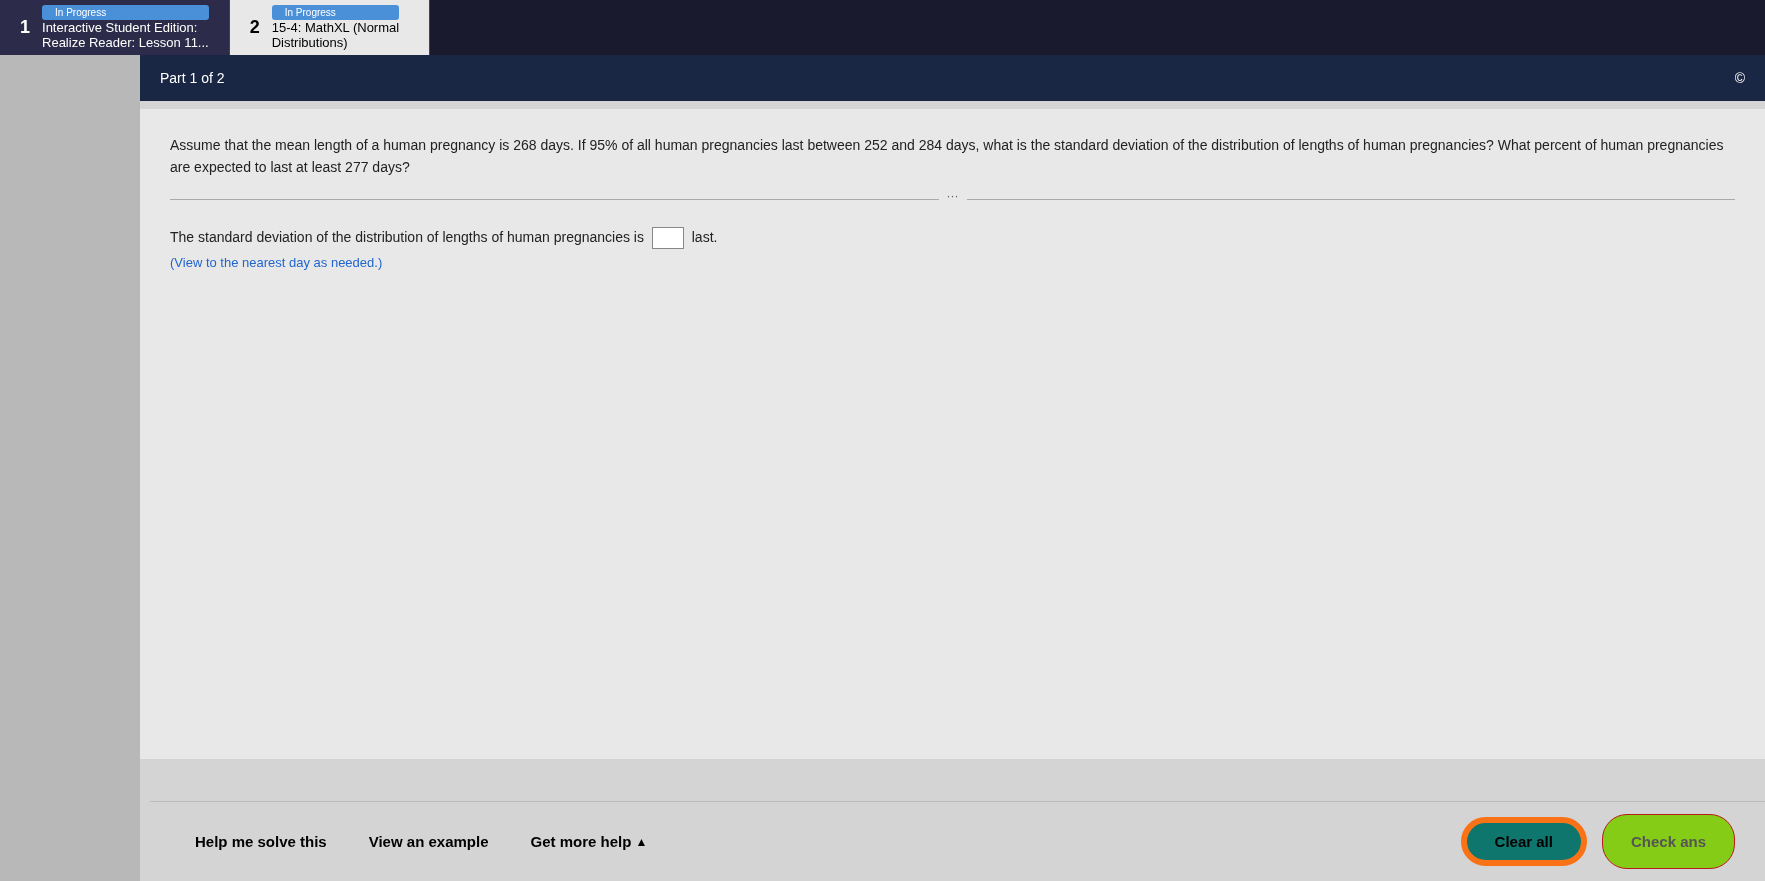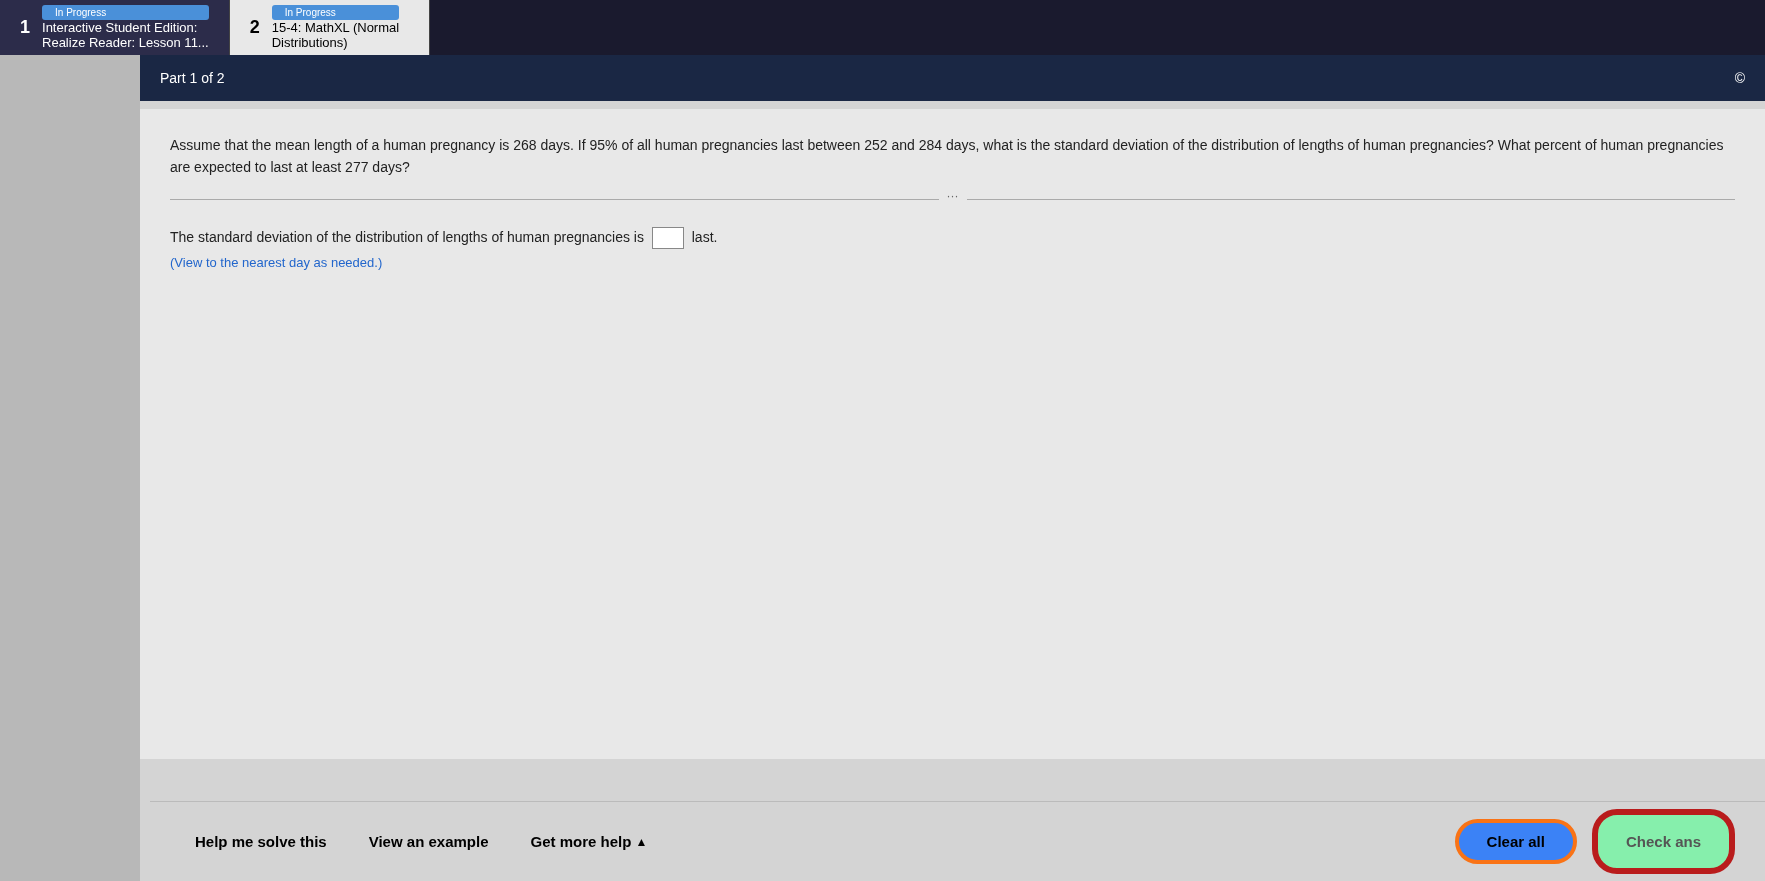--- a/index.html
+++ b/index.html
@@ -196,33 +196,33 @@
     }
 
     .right-buttons {
       margin-left: auto;
       display: flex;
       gap: 15px;
       align-items: center;
     }
 
     .clear-all-btn {
-      background: #3b82f6;
-      border: 4px solid #f97316;
+      background: #0f766e;
+      border: 6px solid #f97316;
       color: #000;
       font-size: 15px;
       font-weight: bold;
       cursor: pointer;
       padding: 10px 28px;
       border-radius: 25px;
     }
 
     .check-answer-btn {
-      background-color: #86efac;
-      border: 6px solid #b91c1c;
+      background-color: #84cc16;
+      border: 1px solid #b91c1c;
       color: #555;
       font-size: 15px;
       font-weight: bold;
       cursor: pointer;
       padding: 18px 28px;
       border-radius: 25px;
     }
   </style>
 </head>
 <body>

